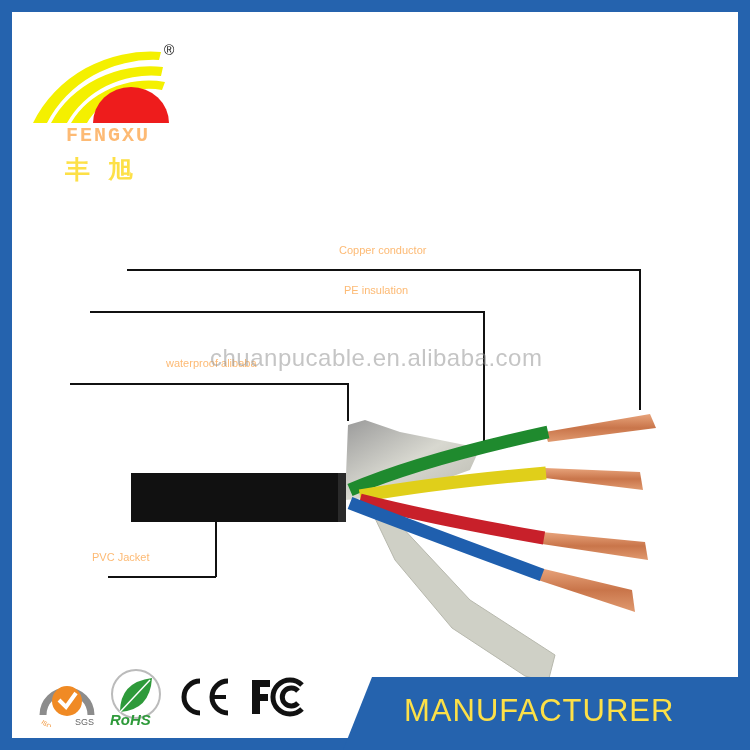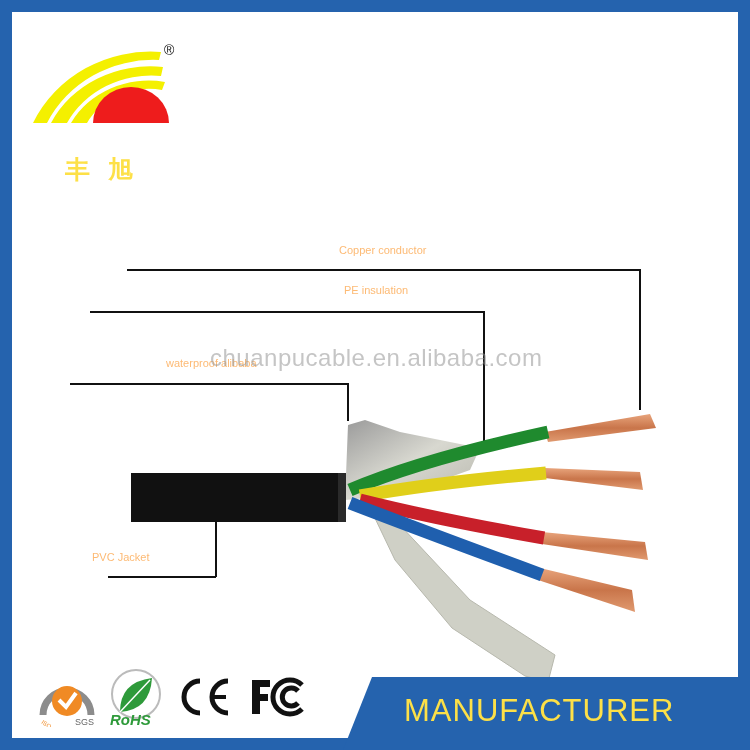--- a/index.html
+++ b/index.html
@@ -1,20 +1,20 @@
 <!DOCTYPE html>
 <html><head>
   <meta charset="utf-8">
   <style>
     html, body { margin: 0; padding: 0; }
     body { width: 750px; height: 750px; position: relative; overflow: hidden; background: #2563ae; font-family: "Liberation Sans", sans-serif; }
     .panel { position: absolute; left: 12px; top: 12px; width: 726px; height: 726px; background: #ffffff; }
     .abs { position: absolute; }
     .logo { position: absolute; left: 33px; top: 30px; width: 152px; height: 153px; }
-    .brand-en { position: absolute; left: 33px; top: 124px; width: 150px; text-align: center; font-weight: bold; font-size: 36px; letter-spacing: 2px; color: #ffffff; font-family: Liberation Serif, serif; }
+    .brand-en { position: absolute; left: 33px; top: 124px; width: 150px; text-align: center; font-weight: bold; font-size: 20px; letter-spacing: 2px; color: #fdba74; font-family: Liberation Mono, monospace; }
     .brand-cn { position: absolute; left: 33px; top: 153px; width: 150px; text-align: center; font-weight: bold; font-size: 25px; letter-spacing: 18px; color: #fde047; font-family: "DejaVu Sans", sans-serif; }
     .reg { position: absolute; left: 164px; top: 42px; font-size: 14px; color: #111; }
     .label { position: absolute; font-size: 11px; color: #fdba74; white-space: nowrap; }
     .line { position: absolute; background: #111; }
     .watermark { position: absolute; left: 210px; top: 344px; font-size: 24px; color: rgba(150,150,150,0.55); white-space: nowrap; letter-spacing: 0.5px; }
     .banner { position: absolute; left: 343px; top: 677px; width: 407px; height: 73px; background: #2563ae; clip-path: polygon(29px 0, 100% 0, 100% 100%, 0 100%); }
     .banner-text { position: absolute; left: 404px; top: 693px; font-size: 31px; color: #fde047; letter-spacing: 1px; white-space: nowrap; }
     .cert { position: absolute; }
   </style>
 </head>

